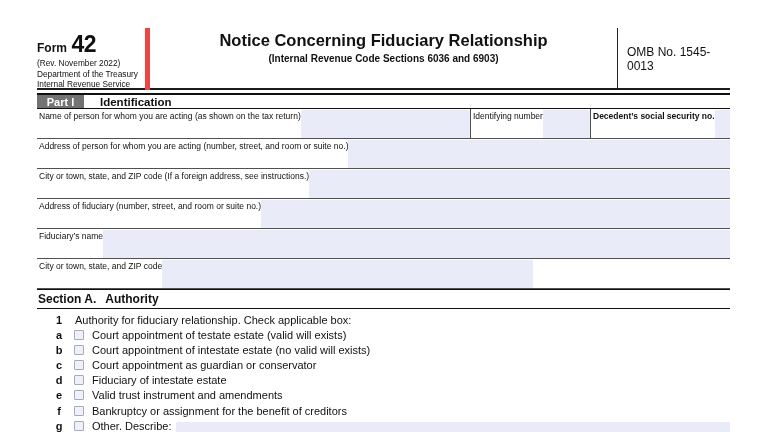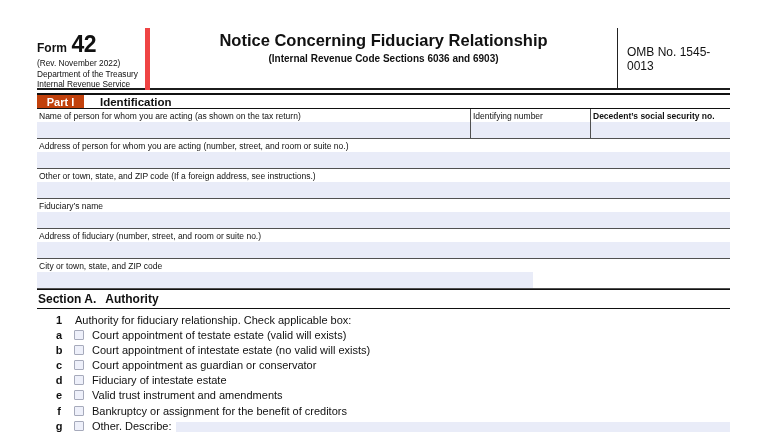--- a/index.html
+++ b/index.html
@@ -21,27 +21,27 @@
                   text-align:center; padding-top:3px; }
   .form-title { font-size:16.5px; font-weight:bold; line-height:1.1; }
   .form-subtitle { font-size:10px; font-weight:bold; margin-top:4px; }
   .goto-line { font-size:10px; font-weight:bold; margin-top:6px; }
   .goto-url { font-style:italic; }
   .hcell-right { display:flex; align-items:center; padding-left:9px; font-size:12px; }
 
   
   .part-bar { margin-top:3px; border-top:2px solid #111; border-bottom:1.5px solid #111;
               height:16px; display:flex; align-items:stretch; }
-  .part-label { background:#c2410c; color:#fff; font-weight:bold; font-size:11px;
+  .part-label { background:#737373; color:#fff; font-weight:bold; font-size:11px;
                 width:47px; text-align:center; line-height:15px; }
   .part-title { margin-left:16px; font-weight:bold; font-size:11.5px; line-height:15px; }
 
   
   .id-row { display:flex; height:30px; border-bottom:1px solid #515151; }
-  .id-cell { display:flex; flex-direction:column; min-width:0; }
+  .id-cell { display:flex; flex-direction:row; min-width:0; }
   .cell-sep { border-left:1px solid #515151; }
   .w-name  { flex:0 0 433px; }
   .w-idnum { flex:0 0 120px; }
   .w-ssn   { flex:1; }
   .w-full  { flex:1; }
   .w-city6 { flex:0 0 496px; }
   .w-phone { flex:1; }
   .id-label { font-size:8.5px; padding:2px 0 0 2px; height:12px;
               white-space:nowrap; overflow:hidden; }
   .id-label.bold { font-weight:bold; }
@@ -113,35 +113,35 @@
 
   <div class="id-row">
     <div class="id-cell w-full">
       <div class="id-label">Address of person for whom you are acting (number, street, and room or suite no.)</div>
       <div class="id-field"></div>
     </div>
   </div>
 
   <div class="id-row">
     <div class="id-cell w-full">
-      <div class="id-label">Other or town, state, and ZIP code (If a foreign address, see instructions.)</div>
+      <div class="id-label">City or town, state, and ZIP code (If a foreign address, see instructions.)</div>
+      <div class="id-field"></div>
+    </div>
+  </div>
+
+  <div class="id-row">
+    <div class="id-cell w-full">
+      <div class="id-label">Address of fiduciary (number, street, and room or suite no.)</div>
       <div class="id-field"></div>
     </div>
   </div>
 
   <div class="id-row">
     <div class="id-cell w-full">
       <div class="id-label">Fiduciary’s name</div>
-      <div class="id-field"></div>
-    </div>
-  </div>
-
-  <div class="id-row">
-    <div class="id-cell w-full">
-      <div class="id-label">Address of fiduciary (number, street, and room or suite no.)</div>
       <div class="id-field"></div>
     </div>
   </div>
 
   <div class="id-row">
     <div class="id-cell w-city6">
       <div class="id-label">City or town, state, and ZIP code</div>
       <div class="id-field"></div>
     </div>
   </div>

